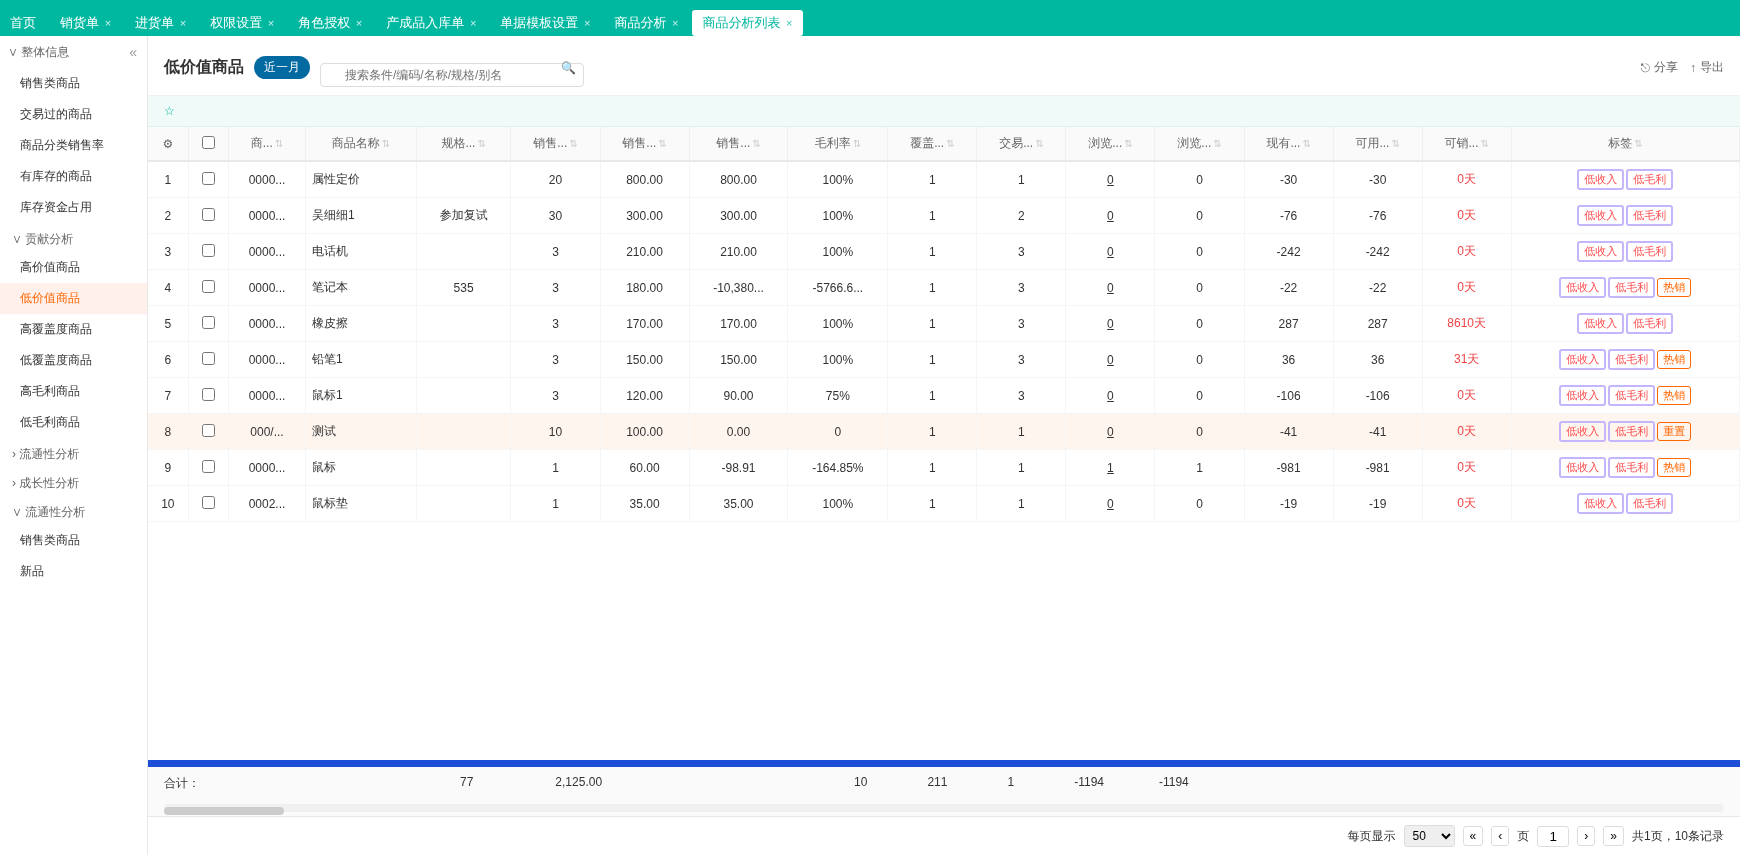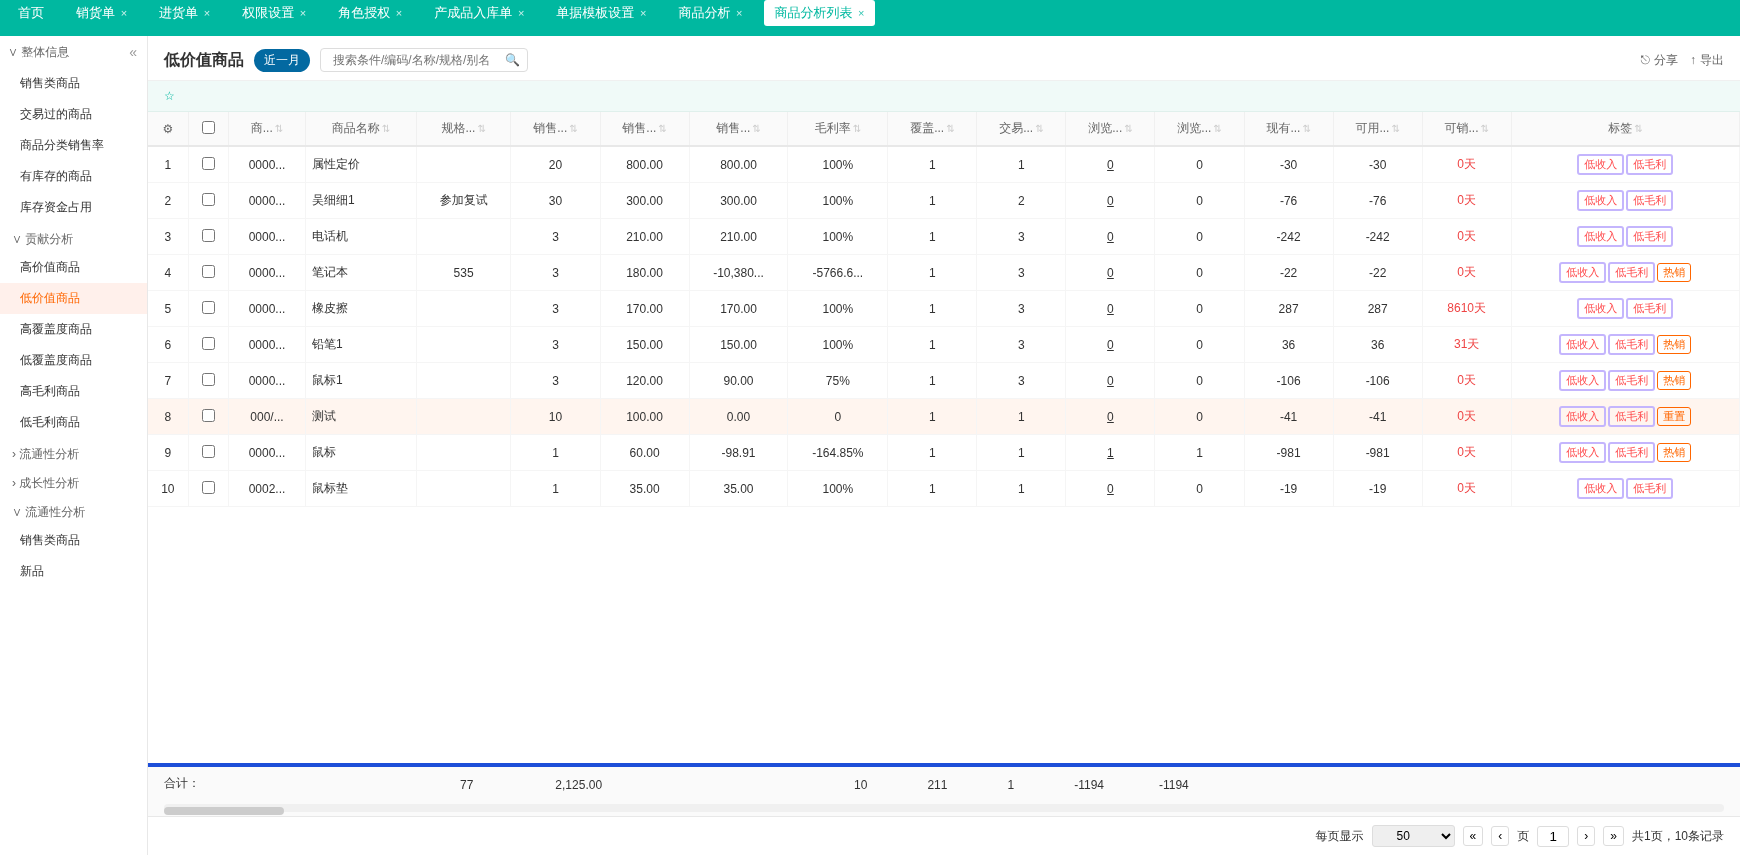--- a/index.html
+++ b/index.html
@@ -3,23 +3,23 @@
   <meta charset="utf-8">
   <style>
     * { box-sizing: border-box; margin: 0; padding: 0; }
     body { font-family: 'Microsoft YaHei', Arial, sans-serif; font-size: 12px; background: #f5f5f5; color: #333; overflow: hidden; }
     
     
     .top-nav {
       background: #00b8a0;
       height: 36px;
       display: flex;
-      align-items: flex-start;
-      padding: 0 8px;
-      gap: 12px;
+      align-items: flex-end;
+      padding: 0 0;
+      gap: 4px;
     }
     .nav-item {
       color: #fff;
       padding: 4px 10px;
       cursor: pointer;
       font-size: 13px;
       white-space: nowrap;
       border-radius: 3px;
     }
     .nav-item.active { background: #fff; color: #00b8a0; }
@@ -82,25 +82,26 @@
       color: #fff;
       border: none;
       padding: 3px 10px;
       border-radius: 12px;
       cursor: pointer;
       font-size: 12px;
     }
     .search-box {
       border: 1px solid #ddd;
       border-radius: 4px;
-      padding: 4px 28px 4px 12px;
-      width: 208px;
+      padding: 4px 28px 4px 24px;
+      width: 264px;
       font-size: 12px;
       outline: none;
       position: relative;
+      margin-top: 15px;
     }
     .search-wrap {
       position: relative;
       display: inline-block;
     }
     .search-icon {
       position: absolute;
       right: 8px;
       top: 50%;
       transform: translateY(-50%);
@@ -176,41 +177,41 @@
       font-size: 11px;
       margin: 0 1px;
     }
     .tag-red { color: #ff4d4f; border: 2px solid #c4b5fd; }
     .tag-orange { color: #ff6600; border: 1px solid #ff6600; }
     .text-red { color: #ef4444; }
     .underline { text-decoration: underline; cursor: pointer; }
     
     
     .table-footer {
-      border-top: 4px solid #1d4ed8;
+      border-top: 7px solid #1d4ed8;
       padding: 8px 16px;
       display: flex;
-      align-items: flex-end;
+      align-items: flex-start;
       background: #fafafa;
       font-size: 12px;
     }
     
     .pagination-bar {
       display: flex;
       align-items: center;
       justify-content: flex-end;
       padding: 8px 16px;
       border-top: 1px solid #e8e8e8;
       background: #fff;
       gap: 8px;
       font-size: 12px;
     }
     .page-size-select {
       border: 1px solid #ddd;
-      padding: 2px 20px;
+      padding: 2px 4px;
       border-radius: 3px;
       font-size: 12px;
     }
     .page-btn {
       border: 1px solid #ddd;
       background: #fff;
       padding: 2px 6px;
       cursor: pointer;
       border-radius: 3px;
       font-size: 12px;

